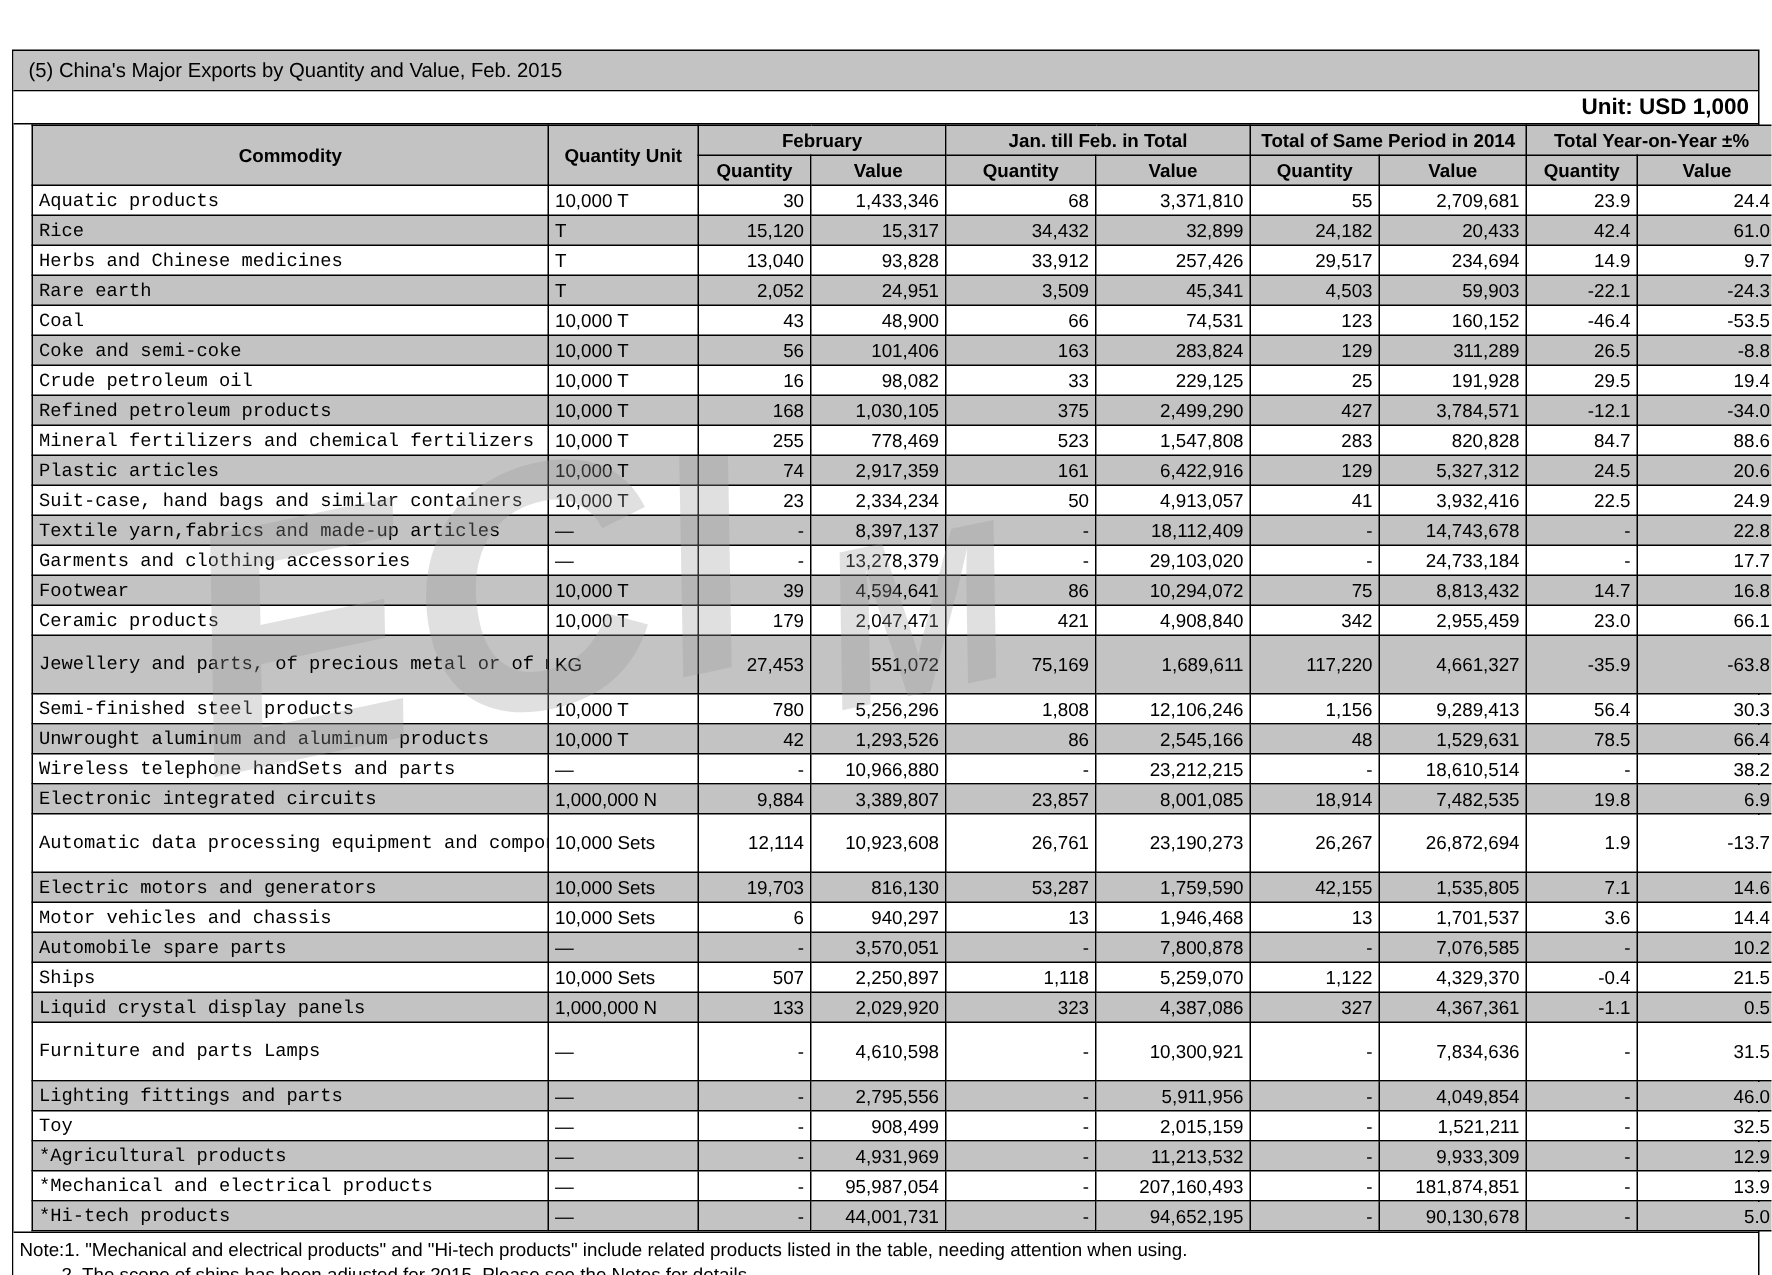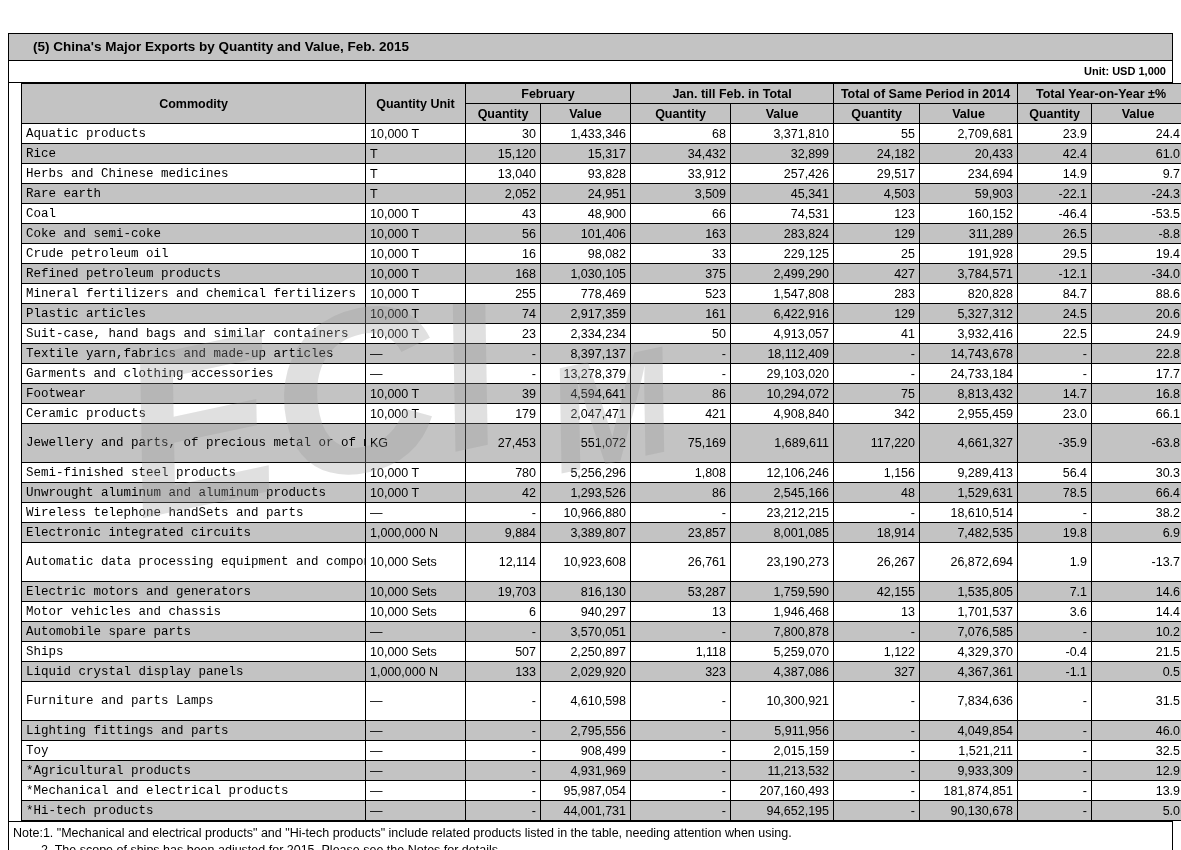--- a/index.html
+++ b/index.html
@@ -36,32 +36,32 @@
     pointer-events: none;
     z-index: 5;
     opacity: 0.30;
   }
   #watermark svg { display: block; }
 
   
   .title-bar {
     background: #c3c3c3;
     border-bottom: 1px solid #000;
-    font-weight: bold;
+    font-weight: normal;
     font-size: 13.5px;
-    padding: 3px 0 3px 24px;
+    padding: 3px 0 3px 10px;
     height: 20px;
     line-height: 20px;
     box-sizing: content-box;
   }
   .unit-bar {
     background: #ffffff;
     border-bottom: 1px solid #000;
     font-weight: bold;
-    font-size: 11px;
+    font-size: 15px;
     text-align: right;
     padding: 2px 6px 2px 0;
     height: 17px;
     line-height: 17px;
   }
 
   
   table.grid {
     border-collapse: collapse;
     width: 100%;

